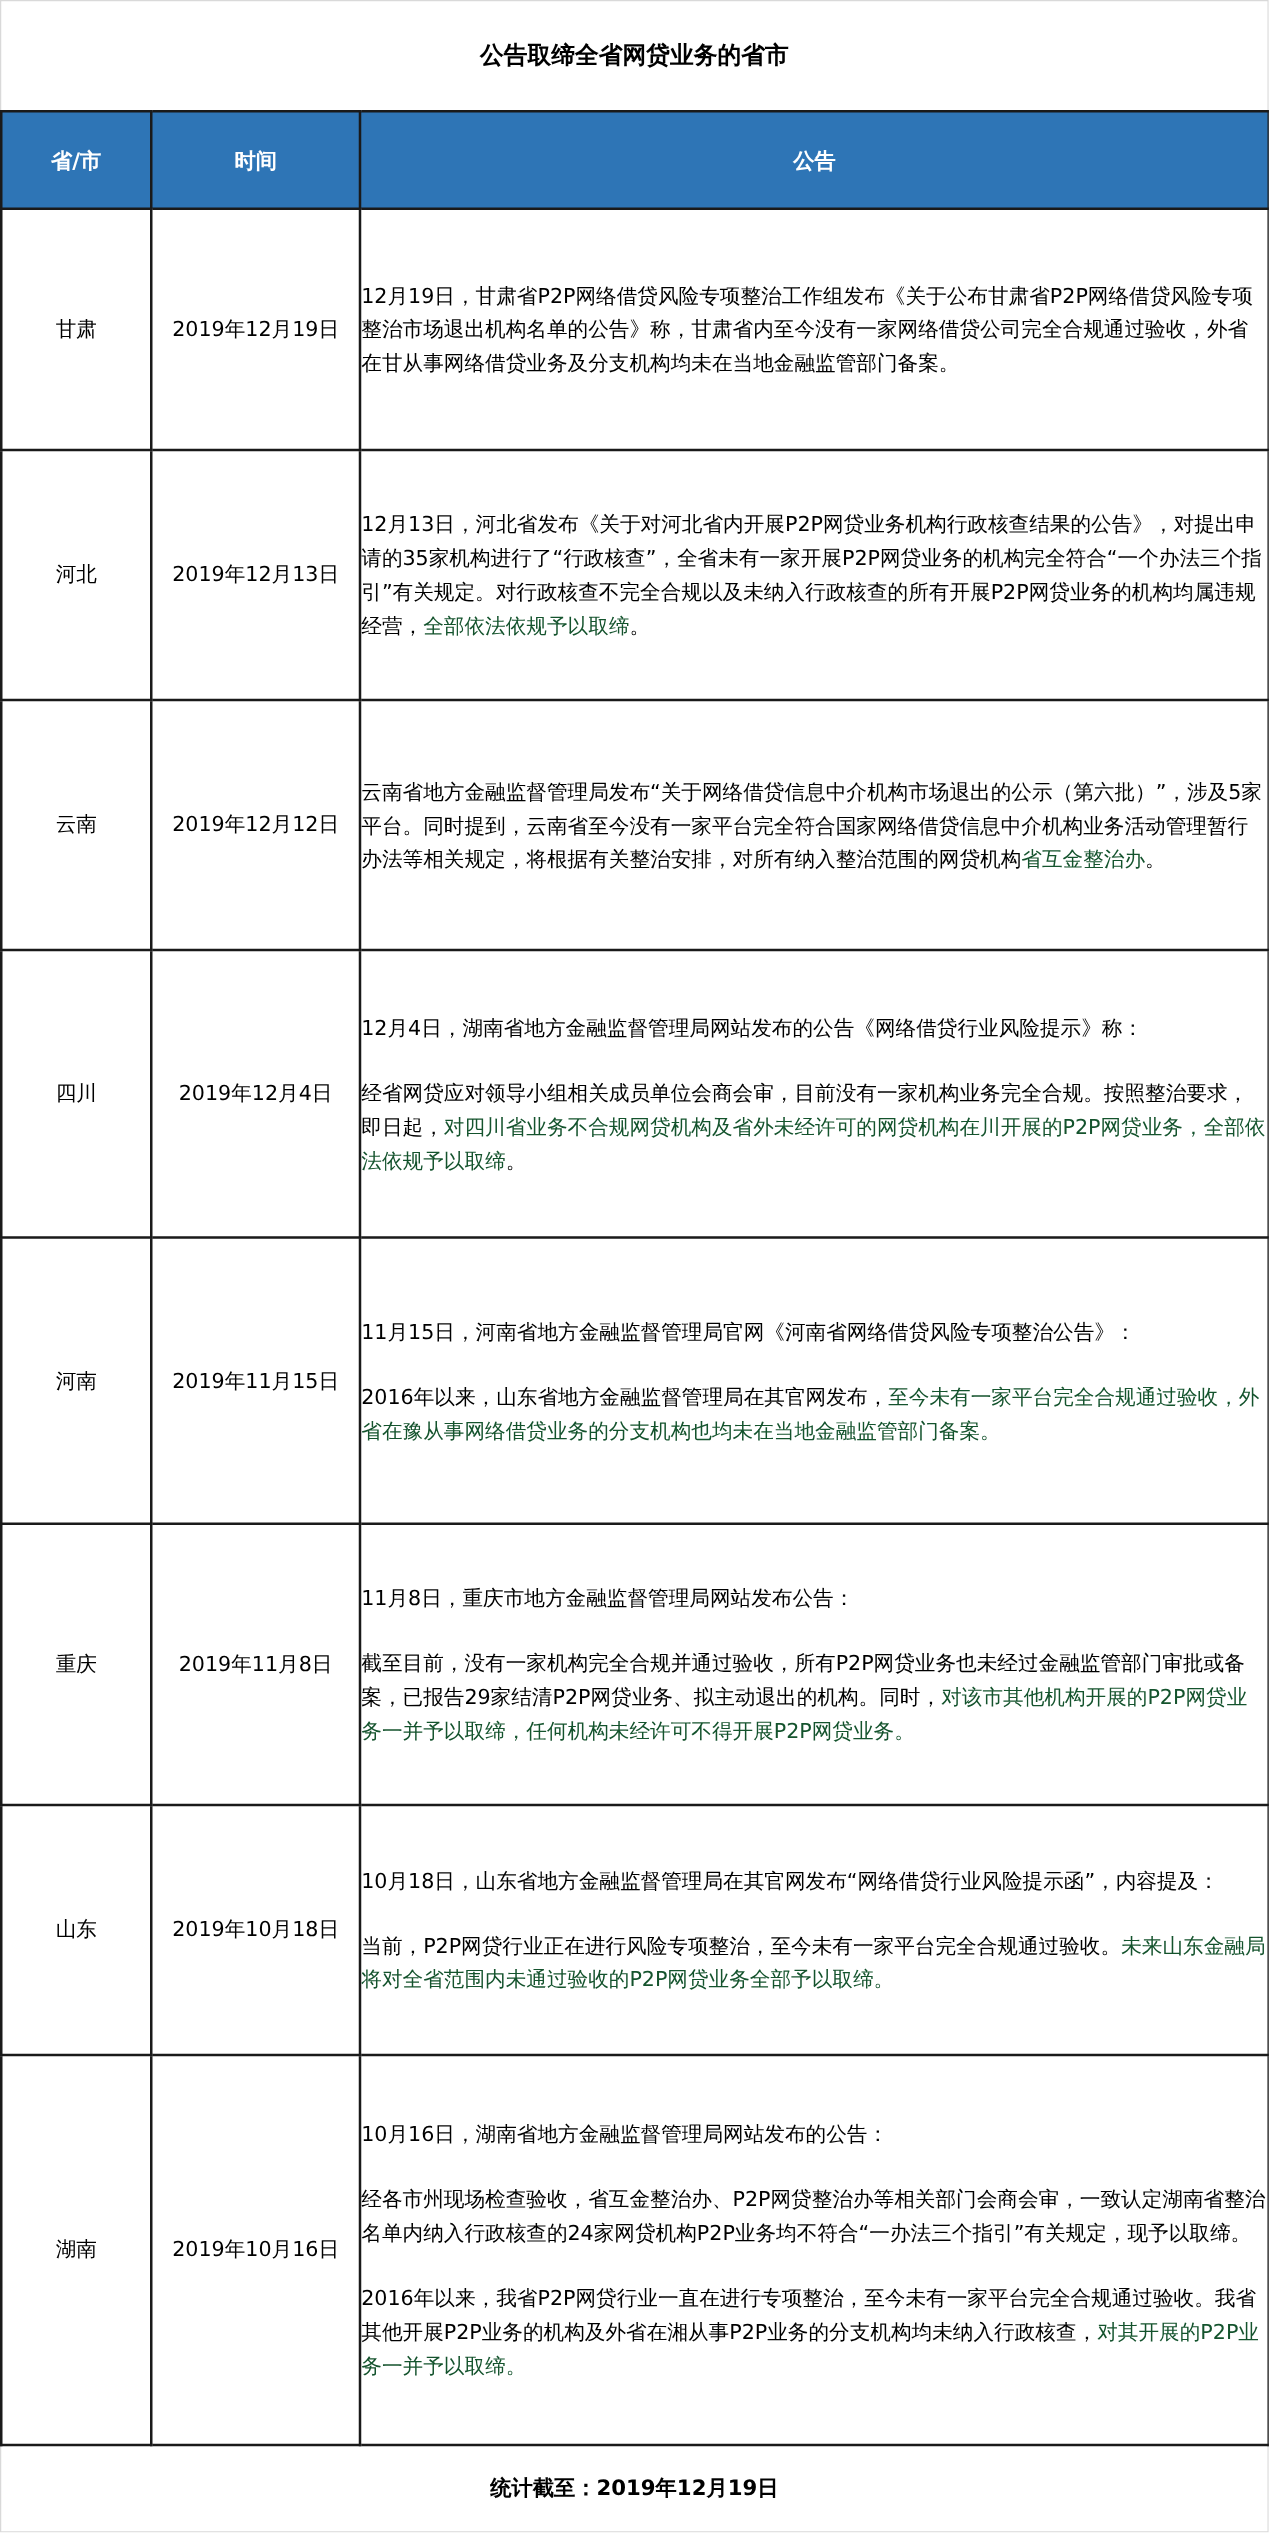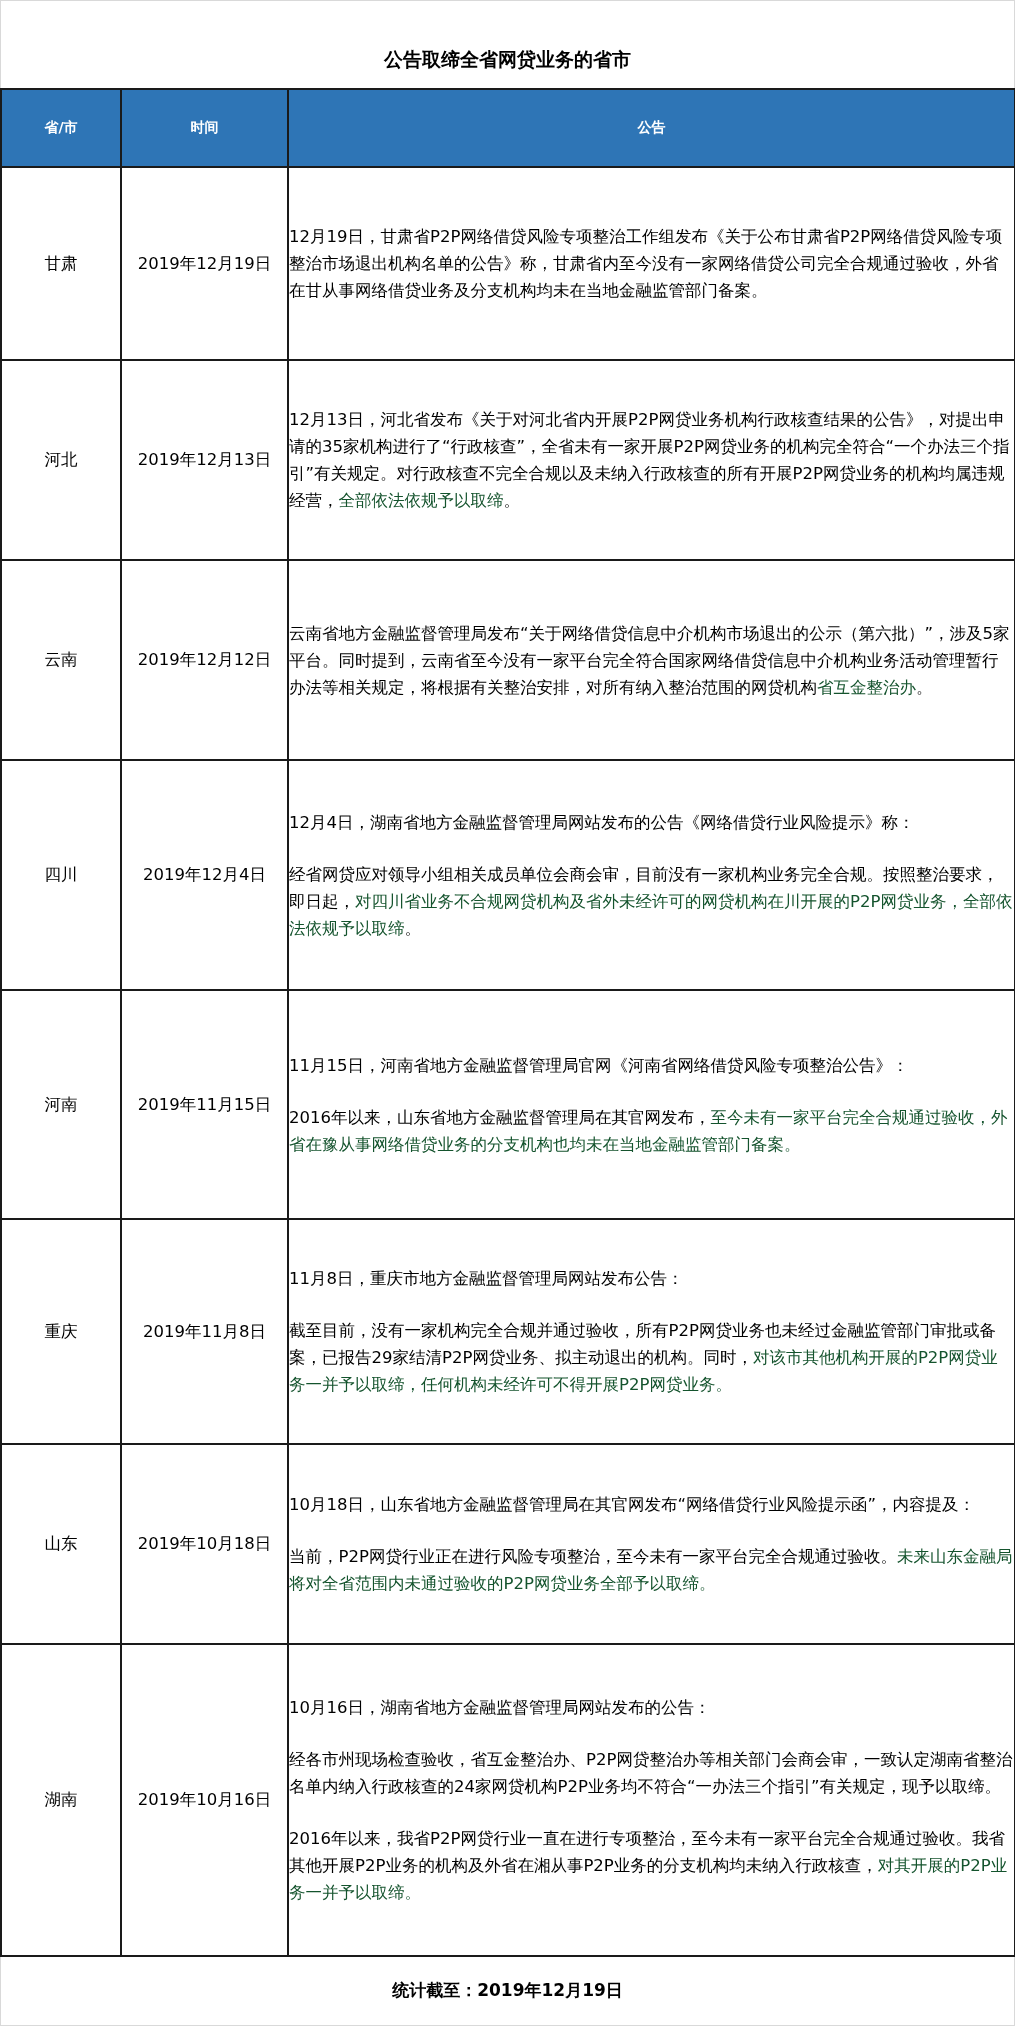--- a/index.html
+++ b/index.html
@@ -6,33 +6,33 @@
   body {
     width: 1015px; height: 2026px; position: relative; overflow: hidden;
     font-family: "DejaVu Sans", "Liberation Sans", sans-serif;
     color: #000;
   }
   .frame {
     position: absolute; left: 0; top: 0; width: 1013px; height: 2024px;
     border: 1px solid #d9d9d9;
   }
   .title {
-    position: absolute; left: 0; top: 16px; width: 1015px; height: 88px;
+    position: absolute; left: 0; top: 0; width: 1015px; height: 88px;
     display: flex; align-items: center; justify-content: center;
     font-size: 19px; font-weight: bold; letter-spacing: 0px;
   }
   table.main {
     position: absolute; left: 0; top: 88px; width: 1014px;
     border-collapse: collapse; table-layout: fixed;
   }
   table.main col.c1 { width: 120px; }
   table.main col.c2 { width: 167px; }
   table.main col.c3 { width: 727px; }
   table.main th {
-    background: #2E75B6; color: #ffffff; font-weight: bold; font-size: 14px;
+    background: #2E75B6; color: #ffffff; font-weight: bold; font-size: 17px;
     height: 76px; border: 2px solid #1a1a1a; text-align: center; vertical-align: middle;
     padding: 0;
   }
   table.main td {
     border: 2px solid #1a1a1a; vertical-align: middle; padding: 0;
     font-size: 16.5px;
   }
   td.prov, td.date { text-align: center; }
   td.ann { padding: 0 6px 0 4px; line-height: 27px; border-radius: 23px; }
   td.ann p { margin: 0; }

